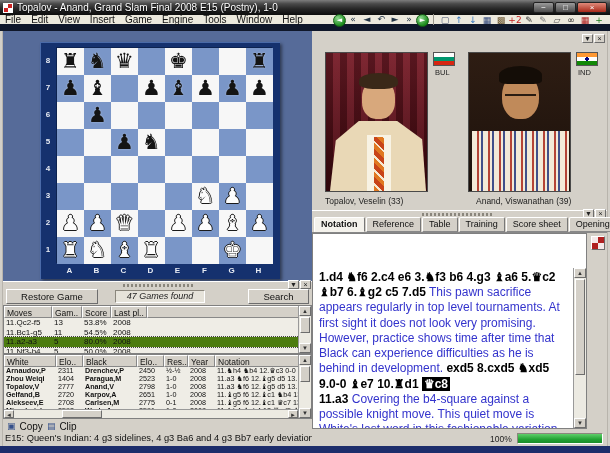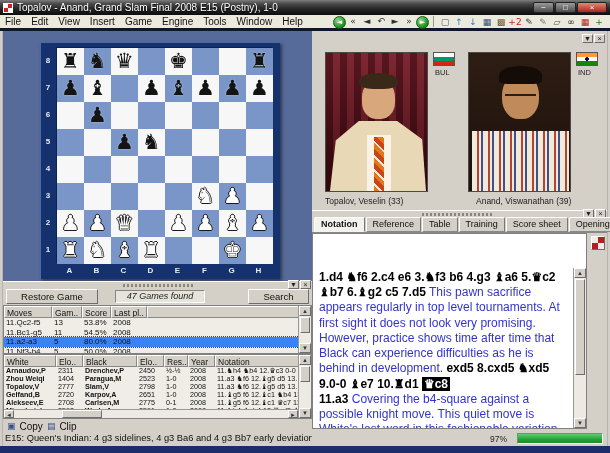--- a/index.html
+++ b/index.html
@@ -12,21 +12,21 @@
     display:flex;align-items:center;color:#fff;font-size:10px;}
   .app-icon{width:10px;height:10px;margin:0 4px 0 3px;border:1px solid #fff;
     background:conic-gradient(#c22 0 90deg,#fff 90deg 180deg,#c22 180deg 270deg,#fff 270deg);}
   .title-text{flex:1;white-space:nowrap;overflow:hidden;text-shadow:0 1px 1px #000;}
   .winbtns{display:flex;gap:1px;margin-right:3px;}
   .wb{width:21px;height:11px;font-size:8px;line-height:10px;text-align:center;color:#fff;
     background:linear-gradient(#9a9a9a,#4d4d4d);border:1px solid #222;border-radius:2px;cursor:default;}
   .wb.close{width:30px;background:linear-gradient(#e08a7a,#a82818);}
   
   .menubar{position:absolute;left:0;top:15px;width:610px;height:16px;background:#ece9dd;
-    border-bottom:3px solid #0f172a;display:flex;align-items:center;font-size:10px;color:#111;}
+    border-bottom:7px solid #0f172a;display:flex;align-items:center;font-size:10px;color:#111;}
   .menu-item{padding:0 5px;cursor:default;}
   .tools{margin-left:auto;display:flex;align-items:center;margin-right:4px;}
   .ticon{display:inline-flex;align-items:center;justify-content:center;width:14px;height:13px;
     font-size:9px;color:#234;cursor:default;font-family:"DejaVu Sans",sans-serif;}
   .ticon.green{width:13px;height:13px;border-radius:7px;font-size:7px;color:#fff;
     background:radial-gradient(circle at 35% 30%,#8fd98f,#1d8c1d 70%);border:1px solid #146014;}
   .tsep{display:inline-block;width:1px;height:11px;background:#9a968c;margin:0 4px;}
   
   .edge-l{position:absolute;left:0;top:31px;width:3px;height:415px;background:#d2cfc8;border-right:1px solid #b8b4ac;}
   .edge-r{position:absolute;right:0;top:31px;width:3px;height:415px;background:#d2cfc8;border-left:1px solid #b8b4ac;}
@@ -67,21 +67,21 @@
   .moves-tbl{top:274px;height:49px;}
   .games-tbl{top:323px;height:65px;}
   .thead{display:flex;}
   .th{background:#d4d0c8;border:1px solid;border-color:#fff #888 #888 #fff;font-size:8.5px;
     padding:1px 2px;height:12px;white-space:nowrap;overflow:hidden;color:#111;cursor:default;}
   .trow{display:flex;cursor:default;}
   .td{white-space:nowrap;overflow:hidden;color:#111;}
   .moves-tbl .td{font-size:8px;font-weight:normal;height:9.5px;line-height:9.5px;padding:0 2px;}
   .games-tbl .td{font-size:7.2px;height:8px;line-height:8px;padding:0 2px;}
   .td.bold{font-weight:bold;}
-  .trow.sel{outline:1px dotted #444;background:#3b82f6;}
+  .trow.sel{outline:1px dotted #444;background:#4d7c0f;}
   .mc0{width:48px}.mc1{width:30px}.mc2{width:29px}.mc3{width:36px}.mcf{flex:1}
   .gc0{width:52px}.gc1{width:27px}.gc2{width:54px}.gc3{width:27px}.gc4{width:24px}.gc5{width:27px}.gc6{flex:1}
   .vsb{position:absolute;right:0;top:0;bottom:0;width:13px;background:#eceae2;border-left:1px solid #999;}
   .sb-btn{height:10px;background:#d4d0c8;border:1px solid;border-color:#fff #6d6d6d #6d6d6d #fff;
     font-size:6px;text-align:center;line-height:9px;color:#333;cursor:default;}
   .sb-btn.bottom{position:absolute;bottom:0;left:0;right:0;}
   .sb-thumb{position:absolute;left:1px;right:1px;top:11px;height:16px;background:#d4d0c8;
     border:1px solid;border-color:#fff #6d6d6d #6d6d6d #fff;}
   .hsb{position:absolute;left:0;right:13px;bottom:0;height:9px;background:#eceae2;border-top:1px solid #999;}
   .hsb .sb-btn{position:absolute;top:0;width:10px;height:8px;line-height:8px;}
@@ -423,21 +423,21 @@
             <span class="td gc1">1404</span>
             <span class="td gc2 bold">Paragua,M</span>
             <span class="td gc3">2523</span>
             <span class="td gc4">1-0</span>
             <span class="td gc5">2008</span>
             <span class="td gc6">11.a3 ♞f6 12.♝g5 d5 13.♝xf6 ♝xf6 14.♞c3 ♝xc3 1</span>
           </div>
           <div class="trow">
             <span class="td gc0 bold">Topalov,V</span>
             <span class="td gc1">2777</span>
-            <span class="td gc2 bold">Slam,V</span>
+            <span class="td gc2 bold">Anand,V</span>
             <span class="td gc3">2798</span>
             <span class="td gc4">1-0</span>
             <span class="td gc5">2008</span>
             <span class="td gc6">11.a3 ♞f6 12.♝g5 d5 13.♝xf6 ♝xf6 14.♞c3 ♝xc3 1</span>
           </div>
           <div class="trow">
             <span class="td gc0 bold">Gelfand,B</span>
             <span class="td gc1">2720</span>
             <span class="td gc2 bold">Karpov,A</span>
             <span class="td gc3">2651</span>
@@ -545,21 +545,21 @@
         </div>
       <div class="not-sb">
         <div class="sb-btn">▲</div>
         <div class="sb-thumb"></div>
         <div class="sb-btn bottom">▼</div>
       </div>
     </div>
     <div class="red-board-btn"></div>
 
     <div class="progress-row">
-      <span class="progress-label">97%</span>
+      <span class="progress-label">100%</span>
       <span class="progress-track">
         <span class="progress-fill" id="progress-fill" style="display: block; width: 100%;"></span>
       </span>
     </div>
   </div>
 
   <div class="bottom-bar"></div>
 </div>
 
 </body></html>

